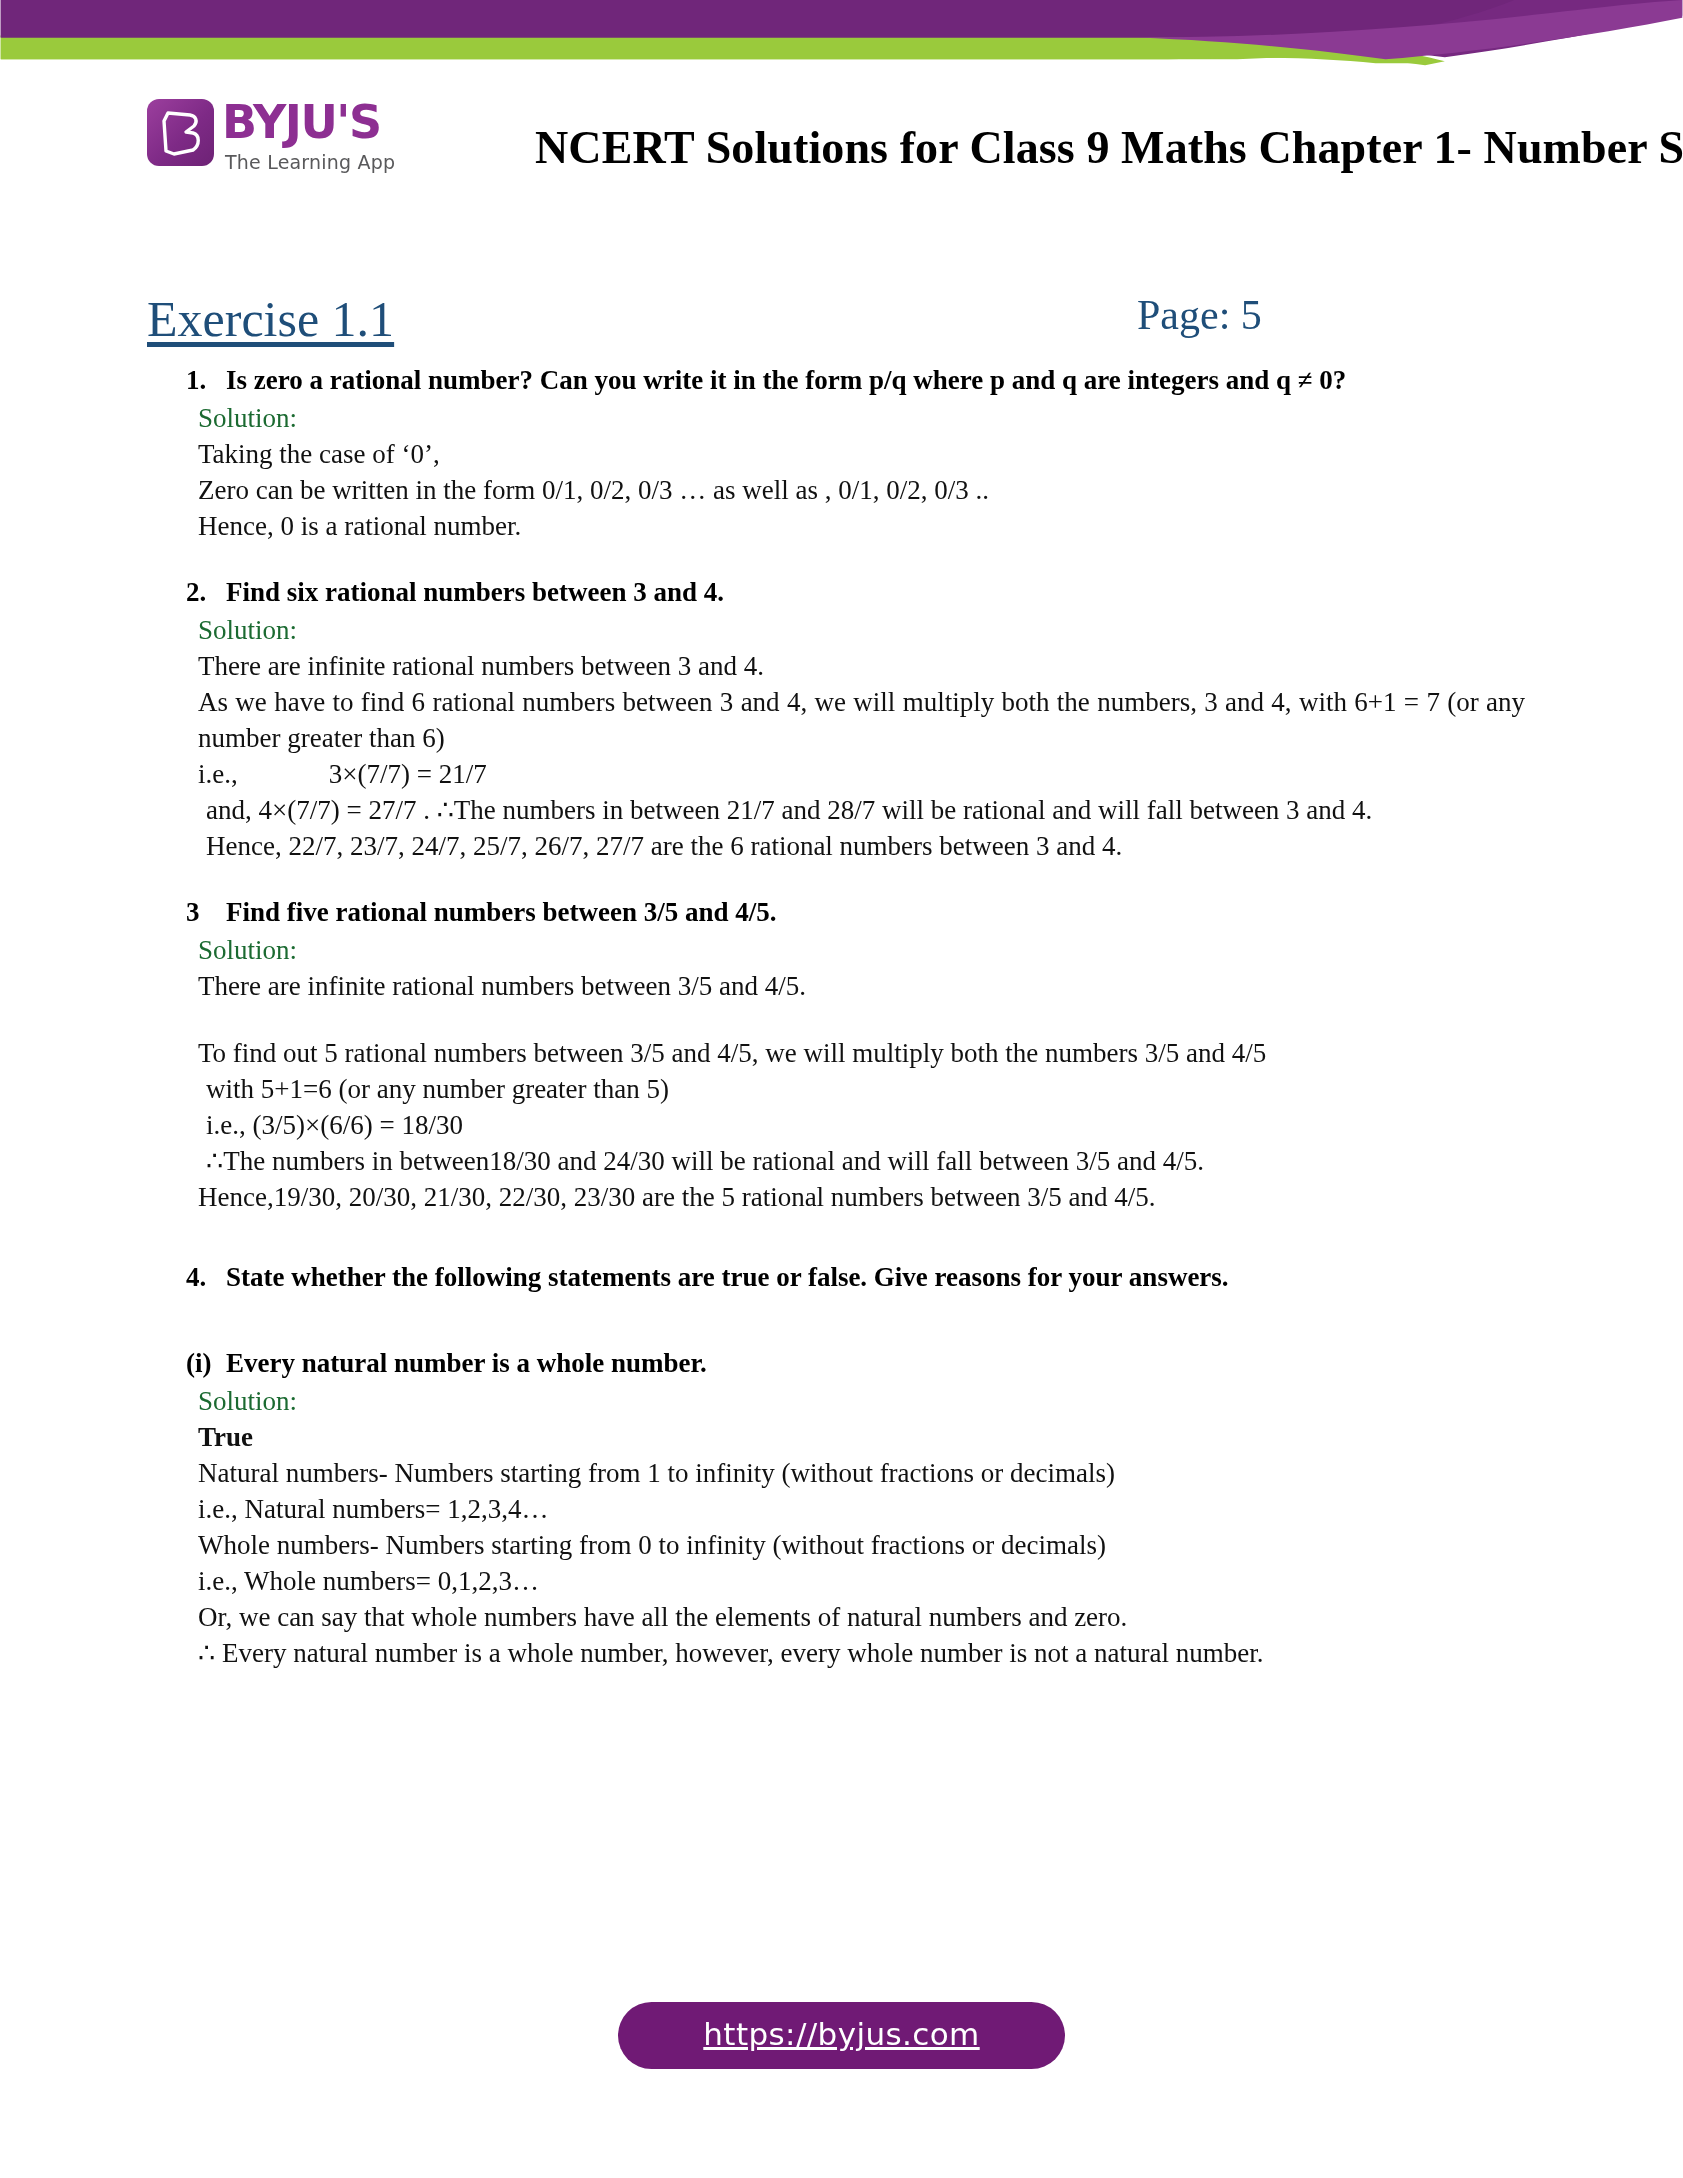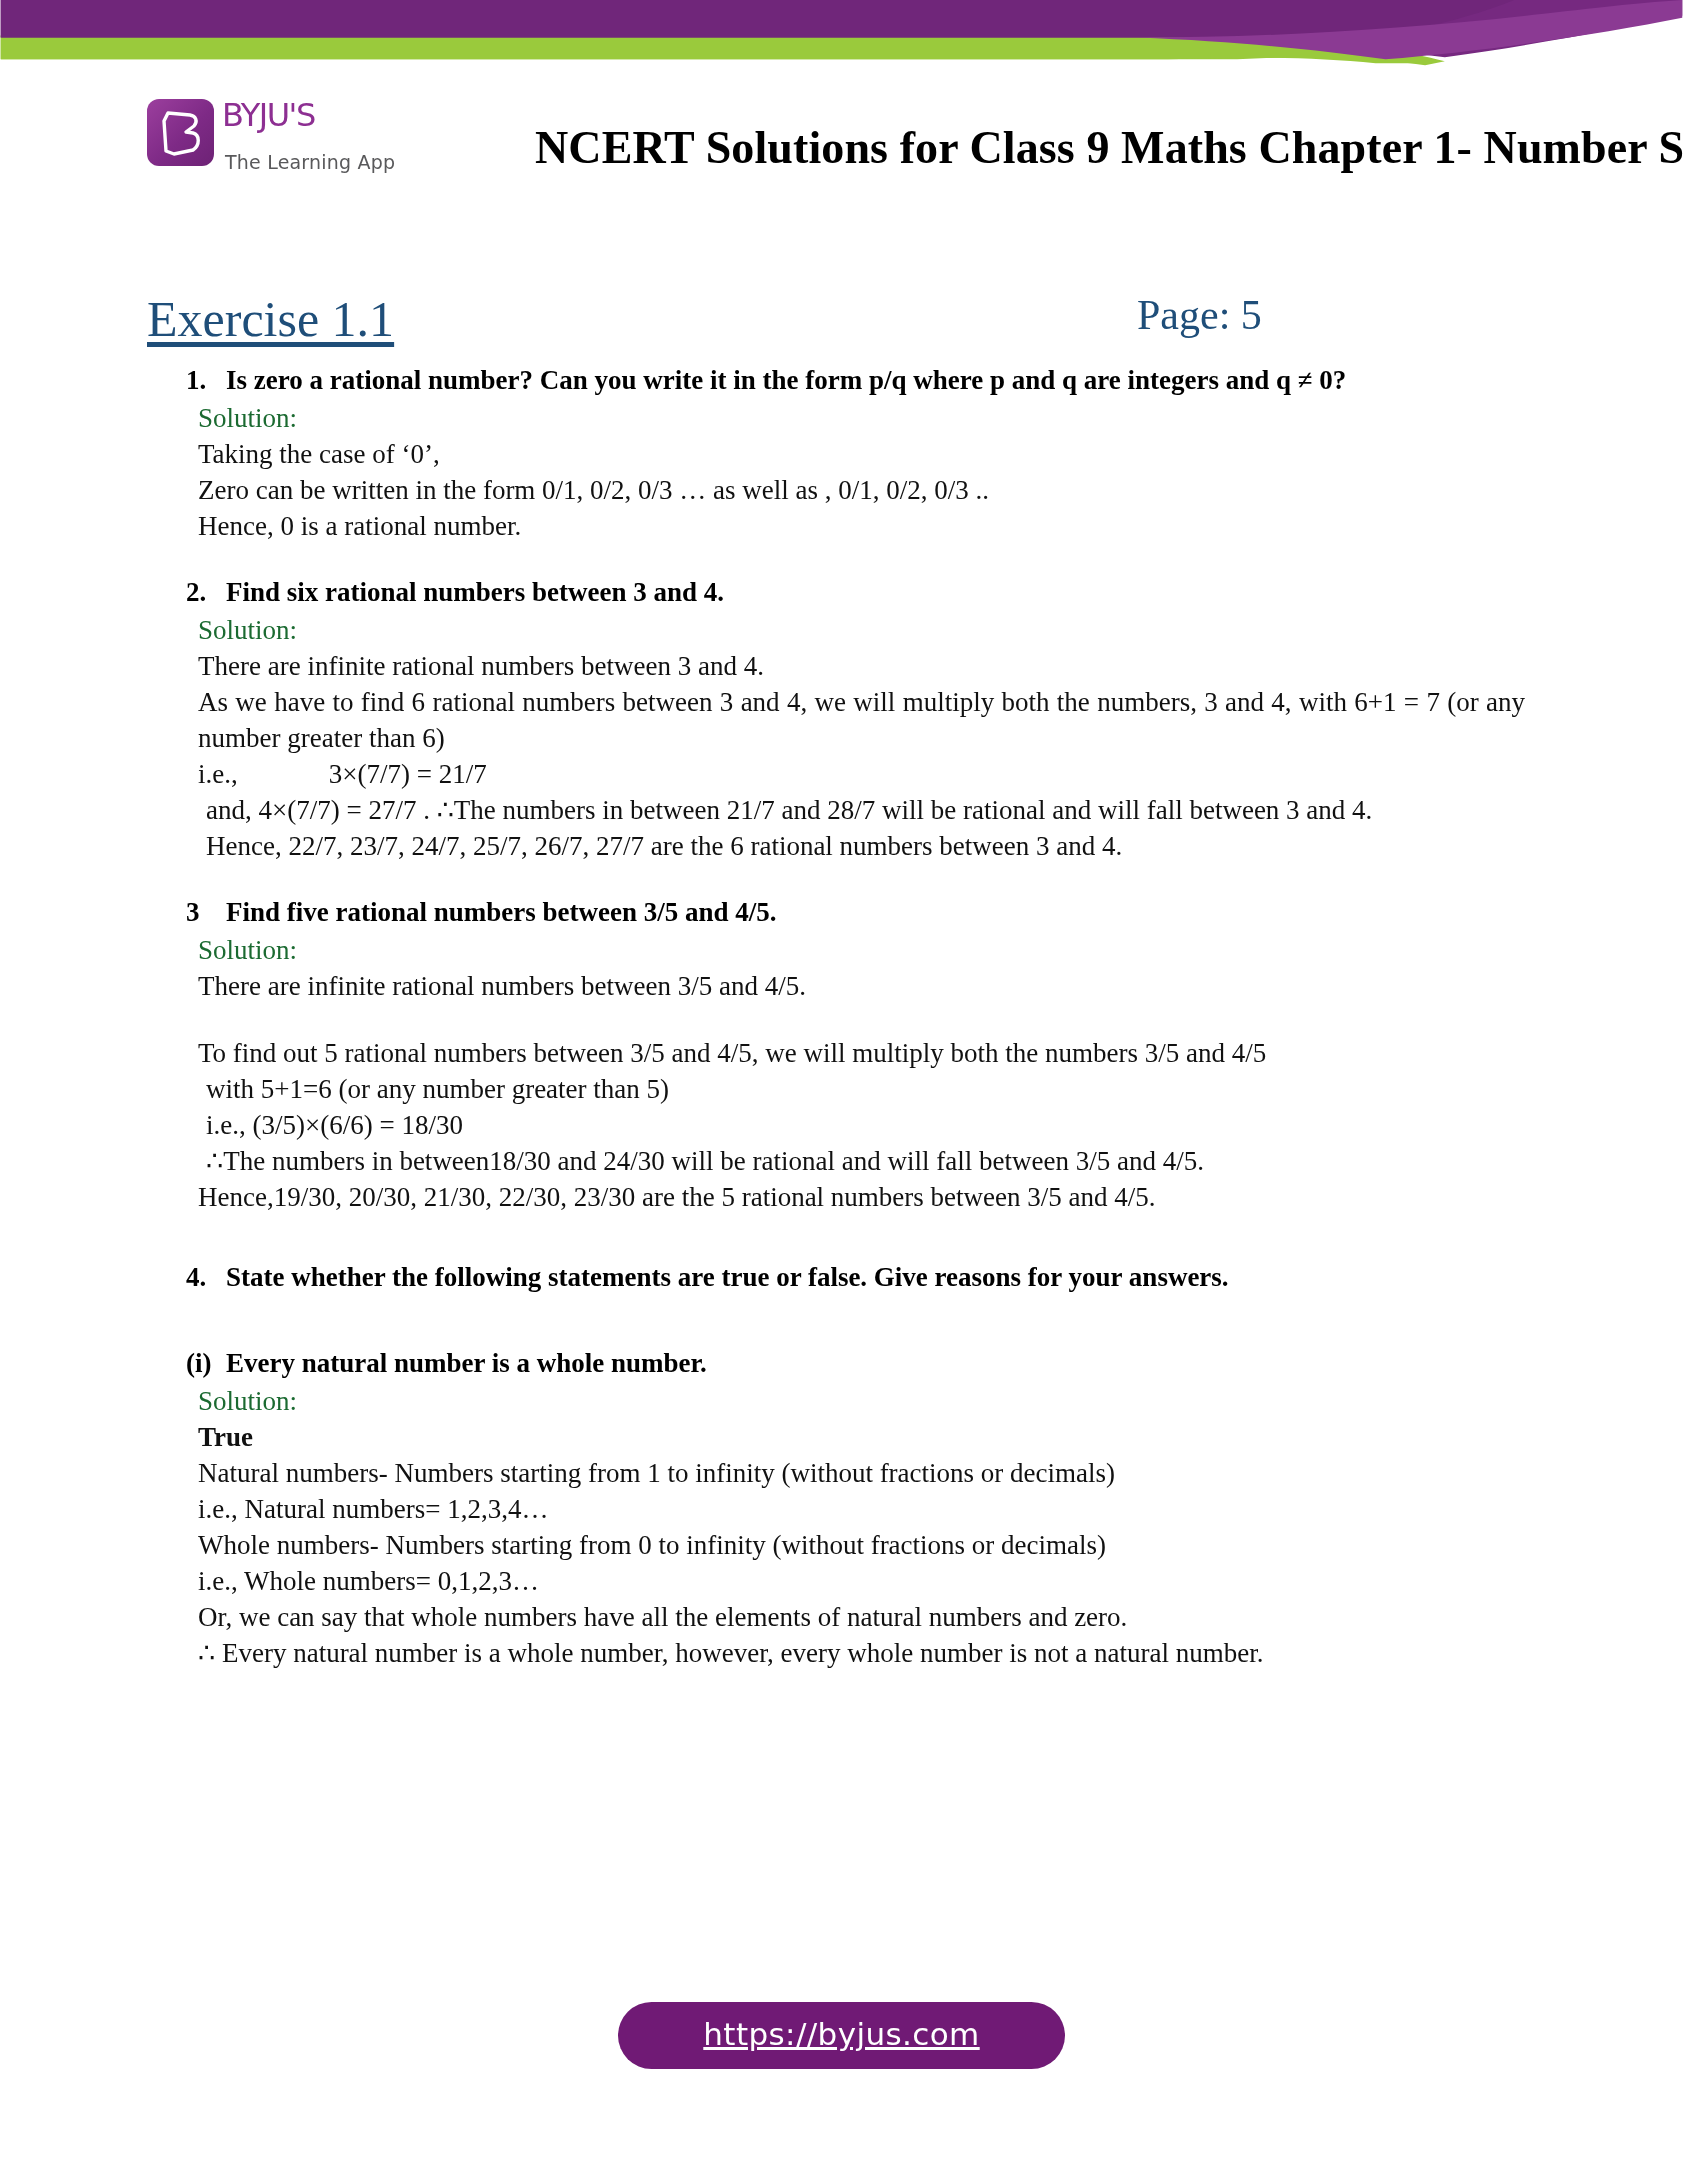--- a/index.html
+++ b/index.html
@@ -48,22 +48,22 @@
   }
   .logo-mark .b-glyph {
     position: absolute;
     left: 13px; top: 10px;
     width: 42px; height: 48px;
   }
   .logo-word {
     position: absolute;
     left: 75px; top: 2px;
     font-family: "DejaVu Sans", "Liberation Sans", sans-serif;
-    font-size: 32px;
-    font-weight: 400;
+    font-size: 46px;
+    font-weight: 700;
     letter-spacing: -1.5px;
     color: #8d2f92;
     line-height: 1;
     text-align: right;
   }
   .logo-tag {
     position: absolute;
     left: 78px; top: 56px;
     font-family: "DejaVu Sans", "Liberation Sans", sans-serif;
     font-size: 19px;

